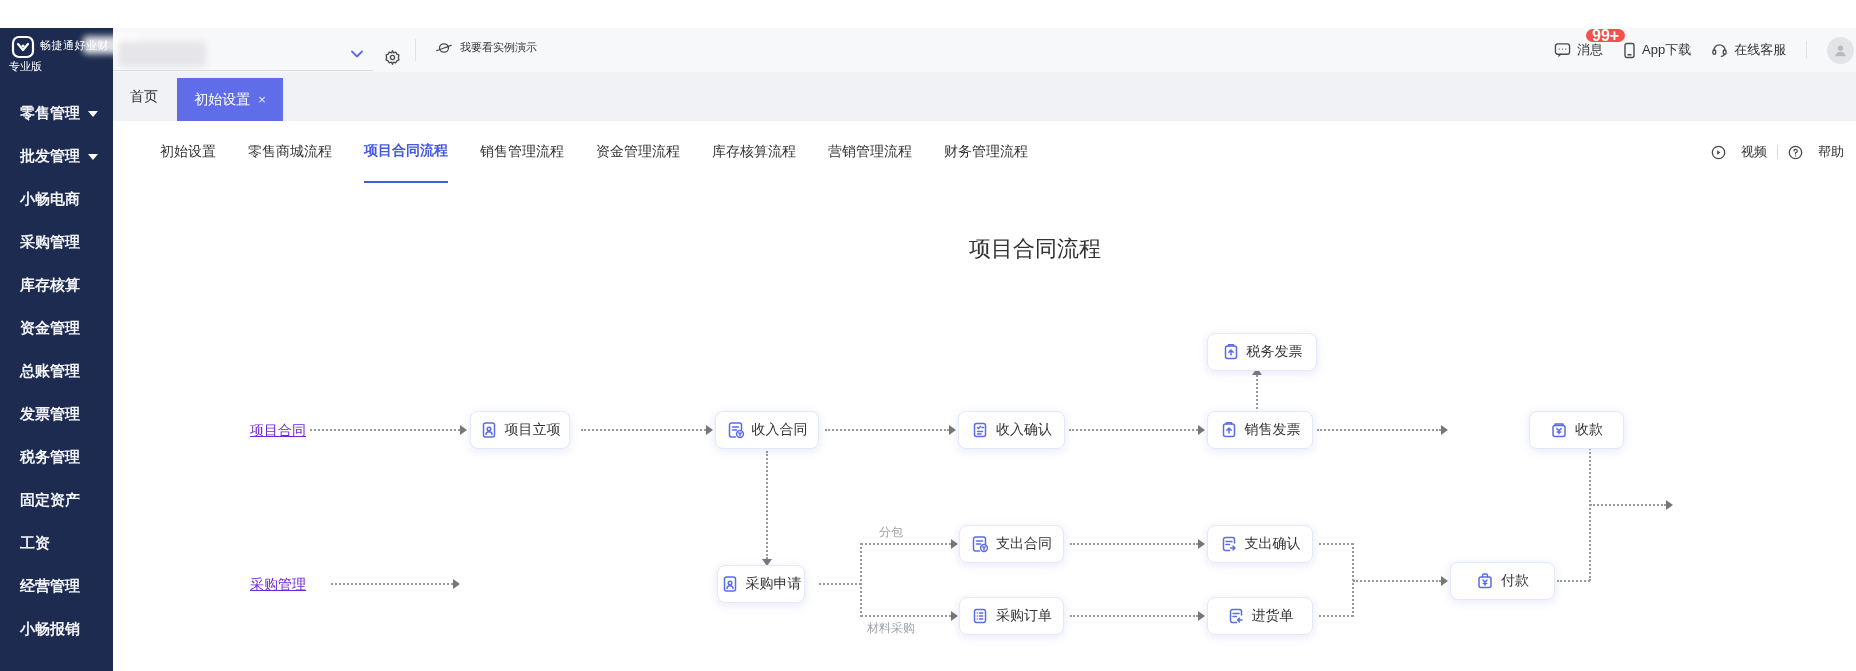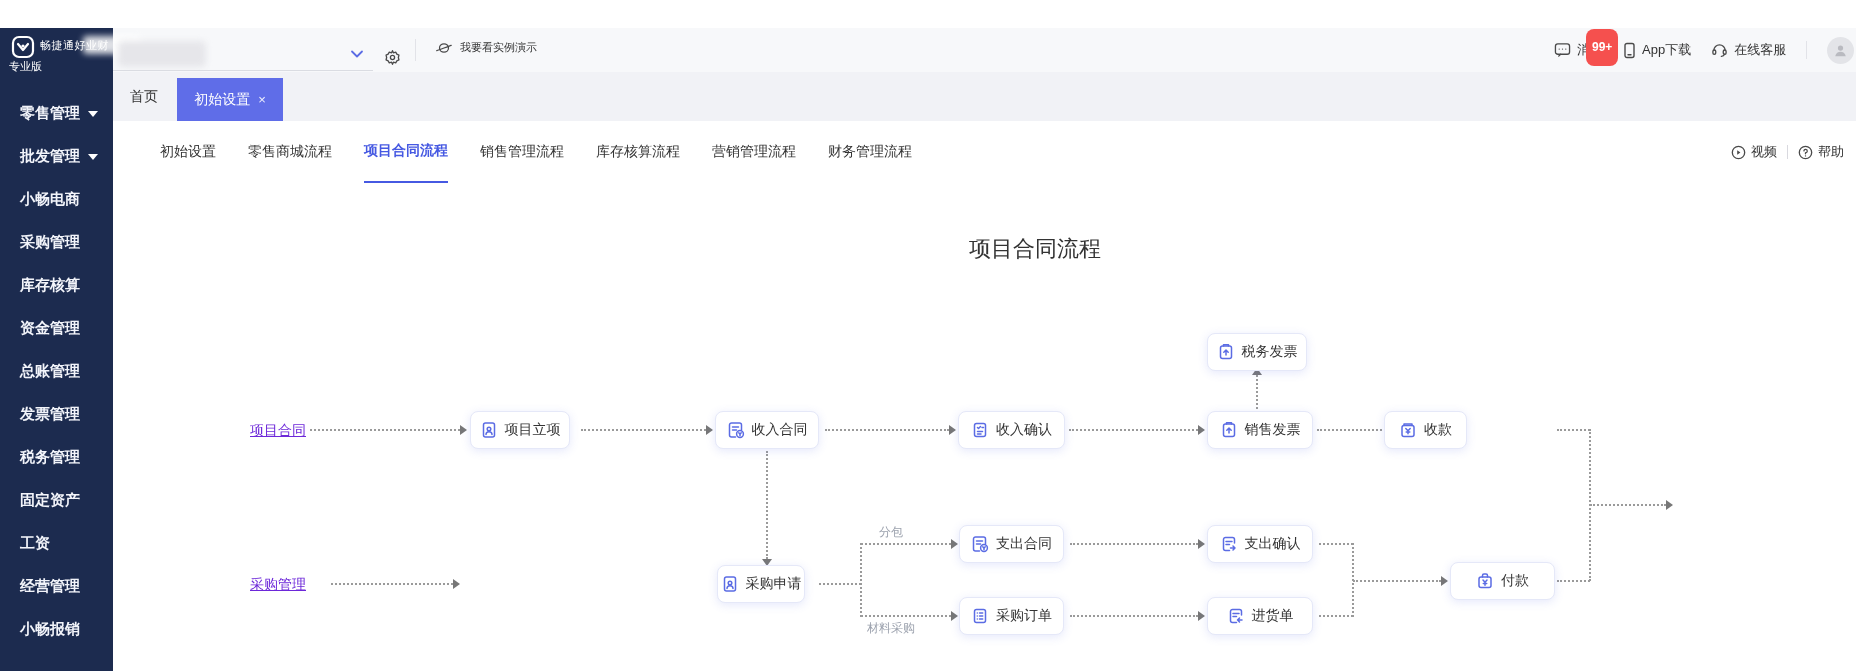--- a/index.html
+++ b/index.html
@@ -20,37 +20,37 @@
   .toolbar { position:absolute; left:113px; top:28px; width:1743px; height:44px; background:#f7f8fa; }
   .blur-logo { position:absolute; left:-30px; top:8px; width:58px; height:18px; background:#fff; opacity:.85; border-radius:4px; filter:blur(3px); }
   .blur-company { position:absolute; left:5px; top:13px; width:88px; height:26px; background:#e6e6ea; border-radius:5px; filter:blur(3px); }
   .search-underline { position:absolute; left:0; top:42px; width:260px; height:1px; background:#dadce2; }
   .tb-chevron { position:absolute; left:237px; top:21px; }
   .tb-gear { position:absolute; left:271px; top:21px; }
   .tb-sep { position:absolute; left:302px; top:11px; width:1px; height:22px; background:#e2e3e8; }
   .tb-demo { position:absolute; left:322px; top:12px; display:flex; align-items:center; gap:7px; font-size:11px; color:#333; cursor:pointer; }
   .tb-right { position:absolute; left:1441px; top:0; height:44px; display:flex; align-items:center; gap:20px; }
   .tb-group { position:relative; display:flex; align-items:center; gap:6px; font-size:13px; color:#333; cursor:pointer; white-space:nowrap; }
-  .badge { position:absolute; top:-12px; left:32px; background:#f5504e; color:#fff; font-size:12px; line-height:13px; padding:12px 6px; border-radius:8px; font-weight:700; }
+  .badge { position:absolute; top:-12px; left:32px; background:#f5504e; color:#fff; font-size:16px; line-height:13px; padding:0 6px; border-radius:8px; font-weight:700; }
   .avatar { width:27px; height:27px; border-radius:50%; background:#e3e4e8; display:flex; align-items:center; justify-content:center; }
 
   
   .tabbar { position:absolute; left:113px; top:72px; width:1743px; height:49px; background:#f1f2f6; }
   .tab-home { position:absolute; left:17px; top:0; height:49px; display:flex; align-items:center; font-size:14px; color:#333; cursor:pointer; }
   .tab-active { position:absolute; left:64px; top:6px; width:106px; height:43px; background:#5f6de8; color:#fff; font-size:14px; display:flex; align-items:center; justify-content:center; gap:8px; cursor:pointer; }
   .tab-close { font-size:13px; opacity:.9; cursor:pointer; }
 
   
   .content { position:absolute; left:113px; top:121px; width:1743px; height:550px; background:#fff; }
   .nav-row { position:absolute; left:0; top:0; width:1743px; height:62px; display:flex; align-items:center; padding-left:47px; gap:32px; }
   .nav-item { height:62px; display:flex; align-items:center; font-size:14px; color:#333; cursor:pointer; white-space:nowrap; }
   .nav-item.active { color:#4659e2; border-bottom:2px solid #4659e2; font-weight:700; }
   .nav-right { position:absolute; right:12px; top:0; height:62px; display:flex; align-items:center; gap:10px; font-size:13px; color:#333; }
   .nav-right .vsep { width:1px; height:14px; background:#d9d9df; }
-  .nav-right .grp { display:flex; align-items:center; gap:5px; cursor:pointer; }
+  .nav-right .grp { display:flex; align-items:center; gap:15px; cursor:pointer; }
 
   .flow-title { position:absolute; left:827px; top:113px; width:190px; text-align:center; font-size:22px; color:#333; }
 
   
   .node { position:absolute; height:38px; background:#fff; border:1px solid #e5e8f8; border-radius:8px; box-shadow:0 2px 10px rgba(95,109,232,.16); display:flex; align-items:center; justify-content:center; gap:7px; font-size:14px; color:#333; cursor:pointer; white-space:nowrap; }
   .node svg { flex:0 0 auto; }
   .flow-label { position:absolute; width:60px; text-align:center; font-size:14px; color:#6d28d9;text-decoration:underline; }
   .branch-label { position:absolute; font-size:12px; color:#9ba1ad; white-space:nowrap; }
 
   
@@ -244,20 +244,21 @@
     </div>
   </div>
 
   <div class="content">
 
     <div class="nav-row">
       <div class="nav-item">初始设置</div>
       <div class="nav-item">零售商城流程</div>
       <div class="nav-item active">项目合同流程</div>
       <div class="nav-item">销售管理流程</div>
+      <div class="nav-item">资金管理流程</div>
       <div class="nav-item">库存核算流程</div>
       <div class="nav-item">营销管理流程</div>
       <div class="nav-item">财务管理流程</div>
       <div class="nav-right">
         <div class="grp">
           <svg width="15" height="15" viewBox="0 0 16 16">
               <circle cx="8" cy="8" r="6.6" class="icon-stroke"></circle>
               <path d="M6.6 5.6l3.4 2.4-3.4 2.4z" fill="#4a4a4a" stroke="none"></path>
             </svg>
           <span>视频</span>
@@ -321,27 +322,27 @@
           <use href="#sym-doc-check"></use>
         </svg>
       <span>收入确认</span>
     </div>
     <div class="node" style="left:1094px;top:290px;width:106px">
       <svg width="18" height="18">
           <use href="#sym-invoice-up"></use>
         </svg>
       <span>销售发票</span>
     </div>
-    <div class="node" style="left:1094px;top:212px;width:100px">
+    <div class="node" style="left:1094px;top:212px;width:110px">
       <svg width="18" height="18">
           <use href="#sym-invoice-up"></use>
         </svg>
       <span>税务发票</span>
     </div>
-    <div class="node" style="left:1271px;top:290px;width:83px">
+    <div class="node" style="left:1416px;top:290px;width:95px">
       <svg width="18" height="18">
           <use href="#sym-money-in"></use>
         </svg>
       <span>收款</span>
     </div>
     <div class="node" style="left:604px;top:444px;width:88px">
       <svg width="18" height="18">
           <use href="#sym-doc-person"></use>
         </svg>
       <span>采购申请</span>

